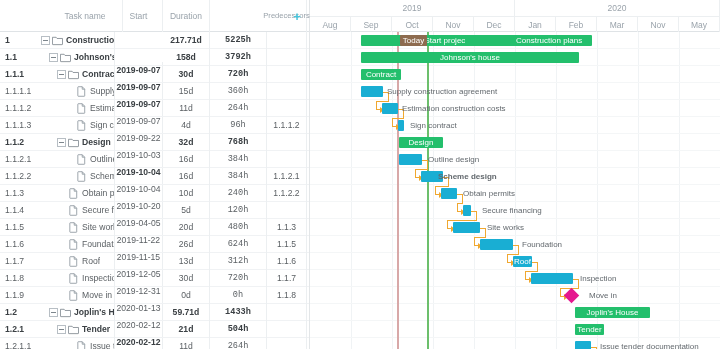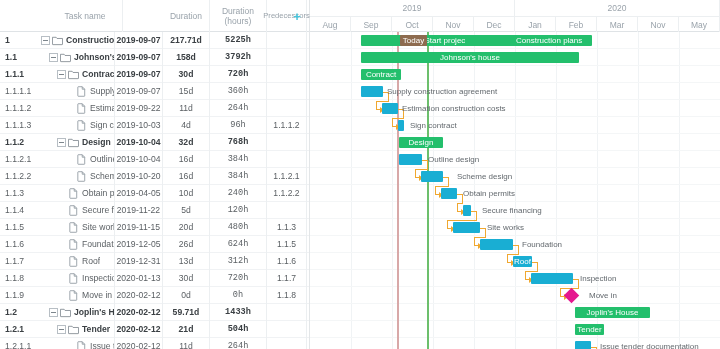--- a/index.html
+++ b/index.html
@@ -21,21 +21,21 @@
   .plus{color:#46c6dd;font-size:13px;line-height:13px;font-weight:700;}
 
   #grid-body{position:relative;}
   .row{position:relative;height:17px;box-sizing:border-box;
        border-bottom:1px solid #f0f2f4;}
   .cell{position:absolute;top:0;height:17px;line-height:17px;box-sizing:border-box;
         border-right:1px solid #f2f4f6;font-size:8.6px;color:#5a5f63;
         white-space:nowrap;overflow:hidden;}
   .cell.c-wbs{left:0;width:40px;padding-left:5px;text-align:left;border-right:none;}
   .cell.c-name{left:40px;width:75px;padding:0;border-right:1px solid #eceff1;}
-  .cell.c-start{left:115px;width:48px;text-align:center;border-right:1px solid #eceff1;}
+  .cell.c-start{left:115px;width:48px;text-align:center;border-right:1px solid #eceff1;margin-top:30px;}
   .cell.c-dur{left:163px;width:47px;text-align:center;border-right:1px solid #eceff1;}
   .cell.c-hrs{left:210px;width:57px;text-align:center;border-right:1px solid #eceff1;font-family:Liberation Mono, monospace;}
   .cell.c-pred{left:267px;width:40px;text-align:center;border-right:1px solid #eceff1;}
   .cell.c-add{left:307px;width:24px;text-align:center;border-right:none;}
   .row.bold .cell{font-weight:700;color:#3b4044;}
   .row-plus{color:#46c6dd;font-size:12px;line-height:17px;font-weight:700;}
 
   .nwrap{display:flex;align-items:center;height:17px;white-space:nowrap;}
   .toggle{width:9px;height:9px;flex:0 0 9px;border:1px solid #b7bec4;
           box-sizing:border-box;position:relative;background:#fff;margin-right:2px;}
@@ -74,22 +74,22 @@
 </style>
 </head>
 <body>
 
 <div id="app">
 
   <div id="grid">
     <div id="grid-head">
       <div class="gh" style="left:0;width:40px;border-right:none;"></div>
       <div class="gh" style="left:48px;width:75px;">Task name</div>
+      <div class="gh" style="left:115px;width:48px;">Start</div>
       <div class="gh" style="left:163px;width:47px;">Duration</div>
-      <div class="gh" style="left:210px;width:57px;">Duration (hours)</div>
       <div class="gh" style="left:267px;width:40px;font-size:7.6px;">Predecessors</div>
       <div class="plus-cell">
         <span class="plus">+</span>
       </div>
     </div>
     <div id="grid-body">
         <div class="row bold">
           <div class="cell c-wbs">1</div>
           <div class="cell c-name">
             <div class="nwrap" style="padding-left: 1px;">
@@ -555,21 +555,21 @@
         <div class="bar task" style="left: 72px; top: 71px; width: 16px;"></div>
         <div class="blabel" style="left: 92px; top: 71px;">Estimation construction costs</div>
         <div class="bar task" style="left: 88px; top: 88px; width: 6px;"></div>
         <div class="blabel" style="left: 100px; top: 88px;">Sign contract</div>
         <div class="bar summary" style="left: 89px; top: 105px; width: 44px;">
           <div class="binner">Design</div>
         </div>
         <div class="bar task" style="left: 89px; top: 122px; width: 23px;"></div>
         <div class="blabel" style="left: 118px; top: 122px;">Outline design</div>
         <div class="bar task" style="left: 111px; top: 139px; width: 22px;"></div>
-        <div class="blabel" style="left: 147px; top: 139px;">Scheme design</div>
+        <div class="blabel" style="left: 128px; top: 139px; font-weight: bold;">Scheme design</div>
         <div class="bar task" style="left: 131px; top: 156px; width: 16px;"></div>
         <div class="blabel" style="left: 153px; top: 156px;">Obtain permits</div>
         <div class="bar task" style="left: 153px; top: 173px; width: 8px;"></div>
         <div class="blabel" style="left: 172px; top: 173px;">Secure financing</div>
         <div class="bar task" style="left: 143px; top: 190px; width: 27px;"></div>
         <div class="blabel" style="left: 177px; top: 190px;">Site works</div>
         <div class="bar task" style="left: 170px; top: 207px; width: 33px;"></div>
         <div class="blabel" style="left: 212px; top: 207px;">Foundation</div>
         <div class="bar task" style="left: 203px; top: 224px; width: 19px;">
           <div class="binner">Roof</div>

